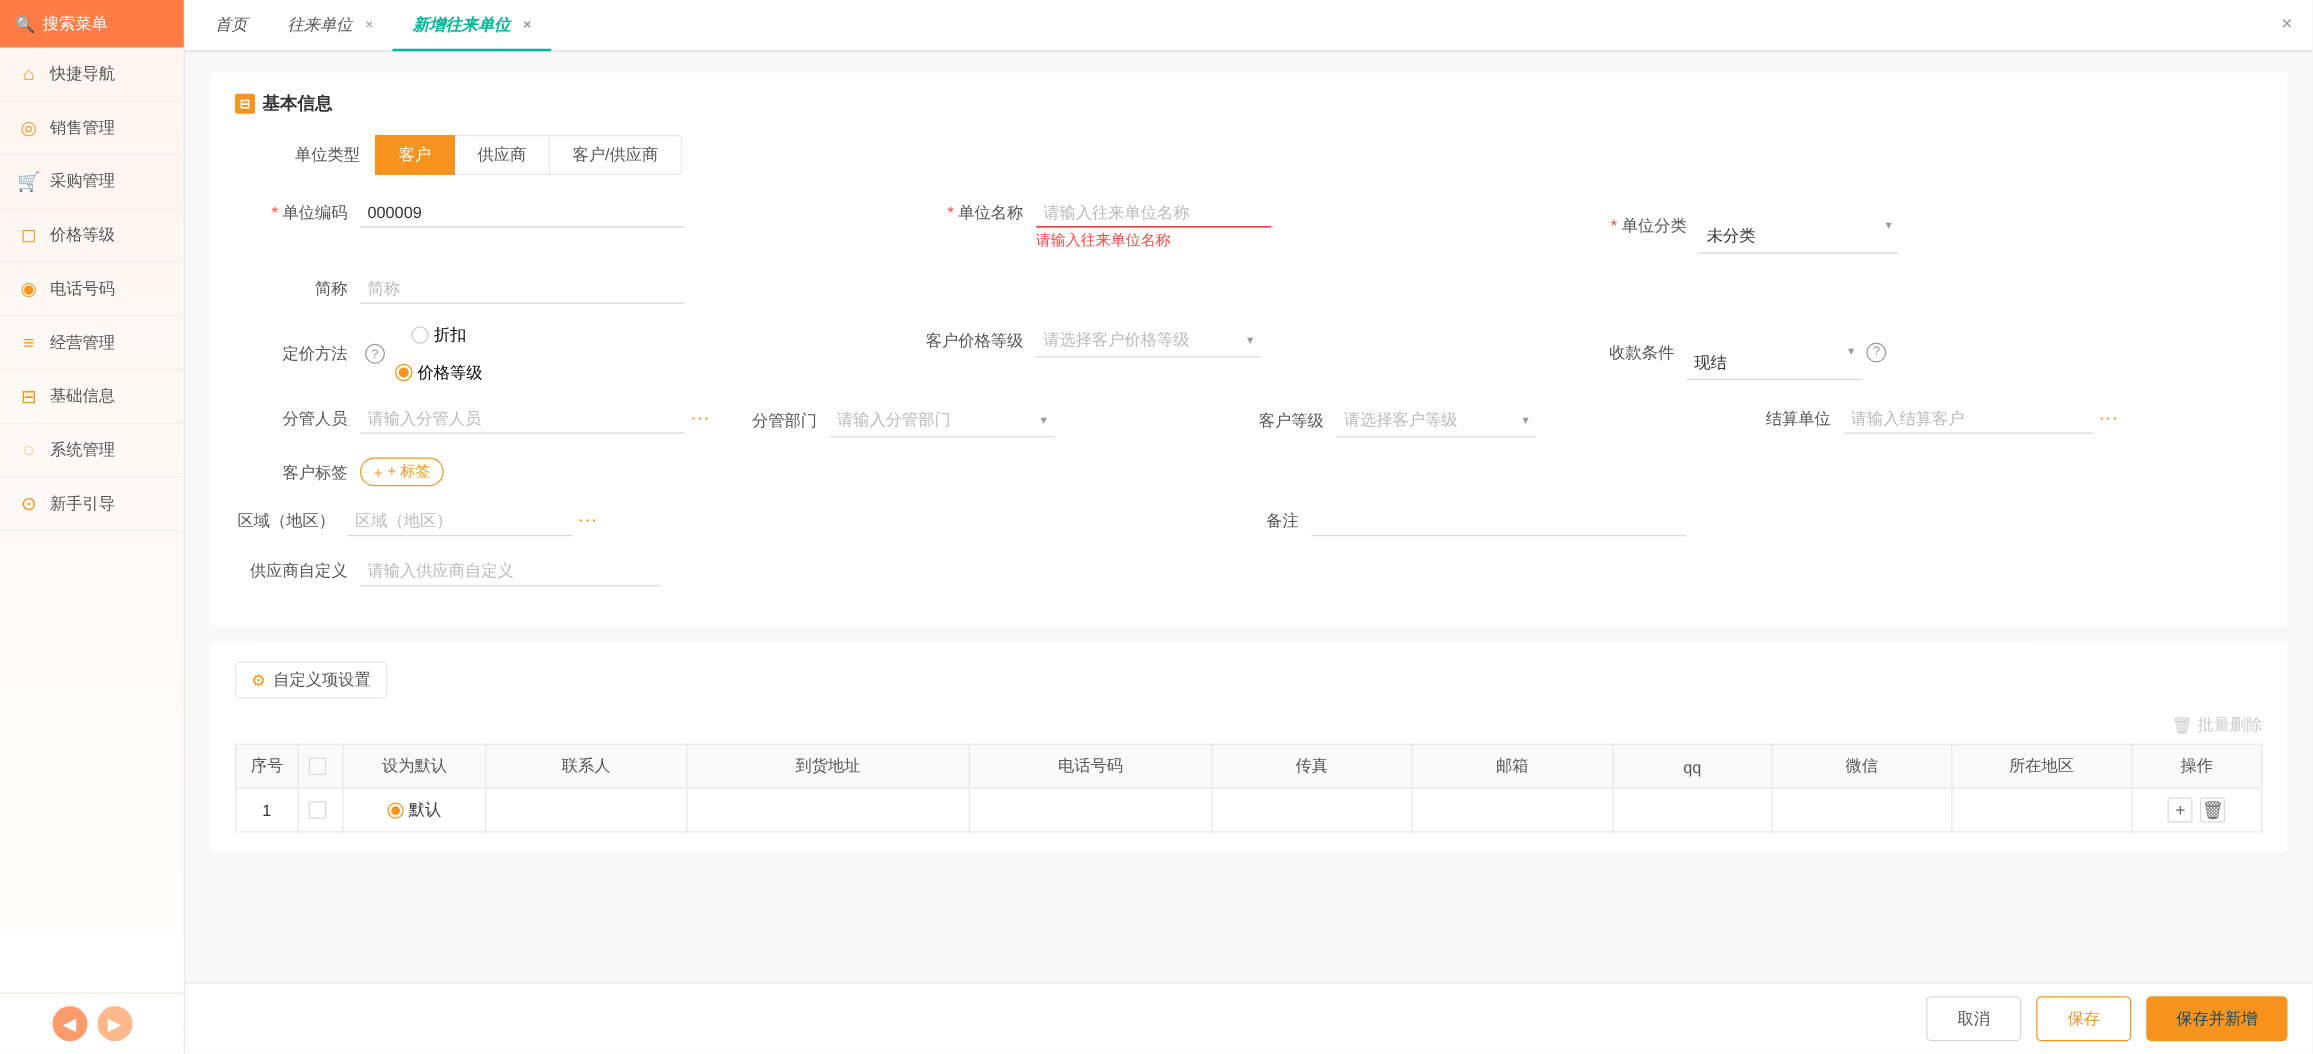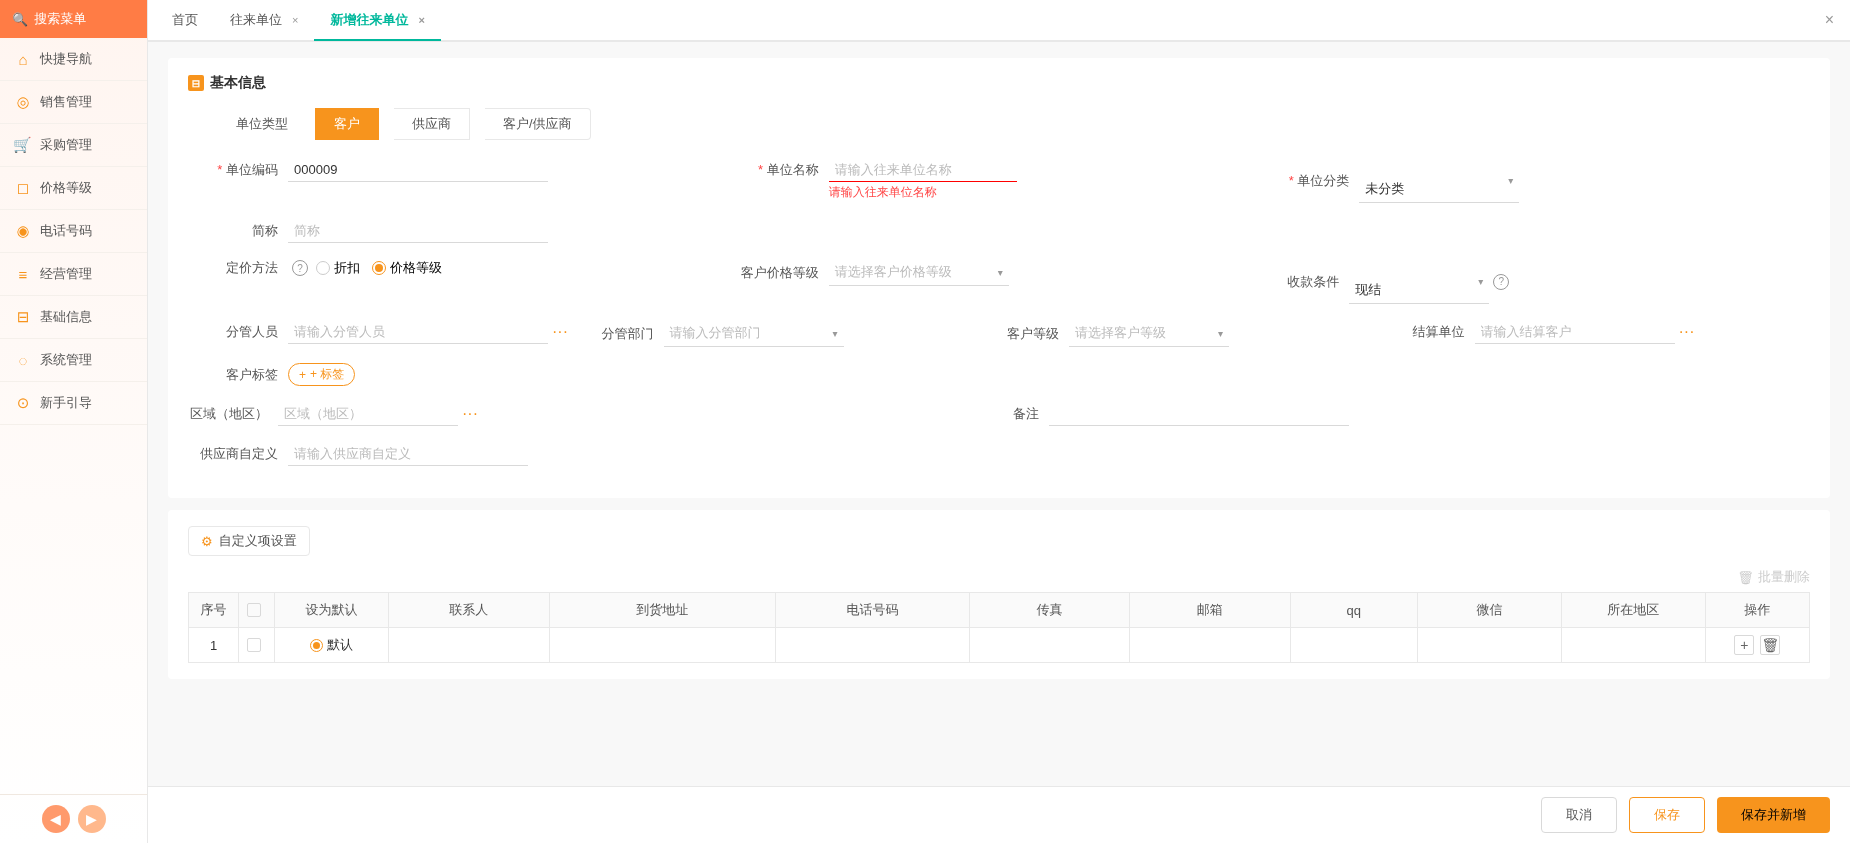--- a/index.html
+++ b/index.html
@@ -68,20 +68,21 @@
     }
 
     
     .tab-bar {
       display: flex;
       align-items: center;
       background: #fff;
       border-bottom: 2px solid #e8e8e8;
       padding: 0 8px;
       min-height: 42px;
+      font-style: italic;
     }
     .tab {
       display: flex;
       align-items: center;
       padding: 10px 16px;
       font-size: 13px;
       color: #555;
       cursor: pointer;
       border-bottom: 2px solid transparent;
       margin-bottom: -2px;
@@ -136,21 +137,21 @@
       border-radius: 2px;
       display: flex; align-items: center; justify-content: center;
       color: white; font-size: 10px;
     }
 
     
     .unit-type-row {
       display: flex;
       align-items: center;
       margin-bottom: 18px;
-      gap: 15px;
+      gap: 0;
     }
     .unit-type-label {
       width: 100px;
       text-align: right;
       color: #555;
       margin-right: 12px;
       font-size: 13px;
     }
     .type-btn {
       padding: 6px 18px;
@@ -349,21 +350,21 @@
       border: 1px solid #f7941d;
       background: white;
       color: #f7941d;
       border-radius: 4px;
       cursor: pointer;
       font-size: 13px;
     }
     .btn-save-new {
       padding: 8px 24px;
       background: #f7941d;
-      color: #000000;
+      color: #0c4a6e;
       border: none;
       border-radius: 4px;
       cursor: pointer;
       font-size: 13px;
     }
 
     .icon-checkbox {
       width: 14px; height: 14px;
       border: 1px solid #d9d9d9;
       border-radius: 2px;
@@ -488,21 +489,21 @@
         <div class="form-field">
           <span class="field-label">简称</span>
           <input class="field-input" type="text" placeholder="简称" style="">
         </div>
       </div>
 
       <div class="form-row">
         <div class="form-field">
           <span class="field-label">定价方法</span>
           <span class="question-icon">?</span>
-          <div class="radio-group" style="margin-left:8px;">
+          <div class="radio-group" style="margin-left:8px;flex-direction:column;">
             <label class="radio-item">
               <div class="radio-outer"></div>
               <span>折扣</span>
             </label>
             <label class="radio-item">
               <div class="radio-outer checked">
                 <div class="radio-inner"></div>
               </div>
               <span>价格等级</span>
             </label>

